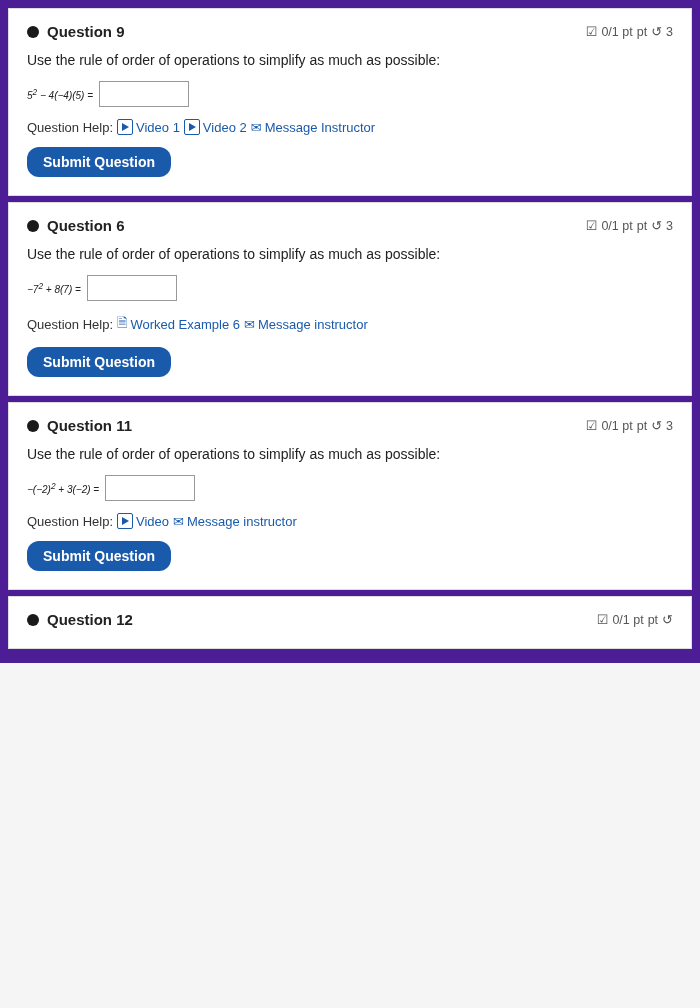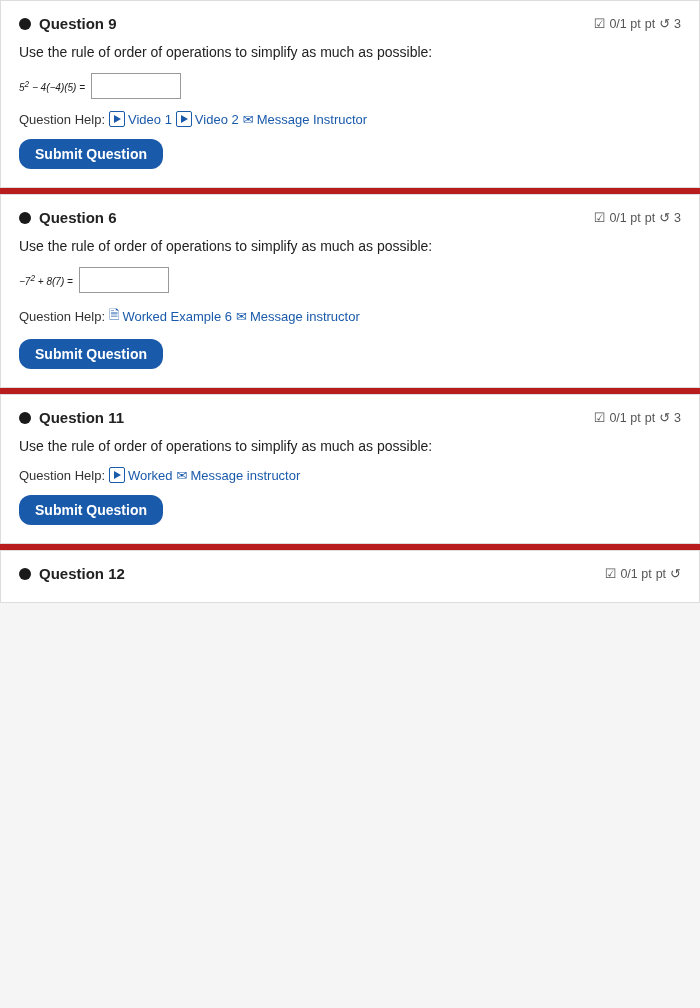--- a/index.html
+++ b/index.html
@@ -11,22 +11,22 @@
     body {
       font-family: Arial, sans-serif;
       background-color: #f5f5f5;
       width: 700px;
       min-height: 1008px;
       overflow-x: hidden;
     }
 
     .page-container {
       width: 700px;
-      background: #b91c1c;
-      padding: 0;
+      background: #4c1d95;
+      padding: 8px;
     }
 
     .question-block {
       background: #ffffff;
       border: 1px solid #ddd;
       margin-bottom: 6px;
       padding: 14px 18px 18px 18px;
       position: relative;
     }
 
@@ -255,26 +255,32 @@
         <span class="meta-icon">☑</span>
         <span>0/1 pt</span>
         <span>pt</span>
         <span class="meta-refresh-icon">↺</span>
         <span>3</span>
       </div>
     </div>
 
     <div class="question-body">Use the rule of order of operations to simplify as much as possible:</div>
 
+    <div class="math-line">
+      <span class="math-text">
+        −(−2)<sup>2</sup> + 3(−2) =
+      </span>
+      <input class="answer-input" type="text" placeholder="" style="">
+    </div>
 
     <div class="question-help">
       <span>Question Help:</span>
       <a class="help-link">
         <span class="help-icon play"></span>
-        <span>Worked</span>
+        <span>Video</span>
       </a>
       <a class="help-link">
         <span style="font-size:13px;">✉</span>
         <span>Message instructor</span>
       </a>
     </div>
 
     <button class="submit-btn">
       <span>Submit Question</span>
     </button>

